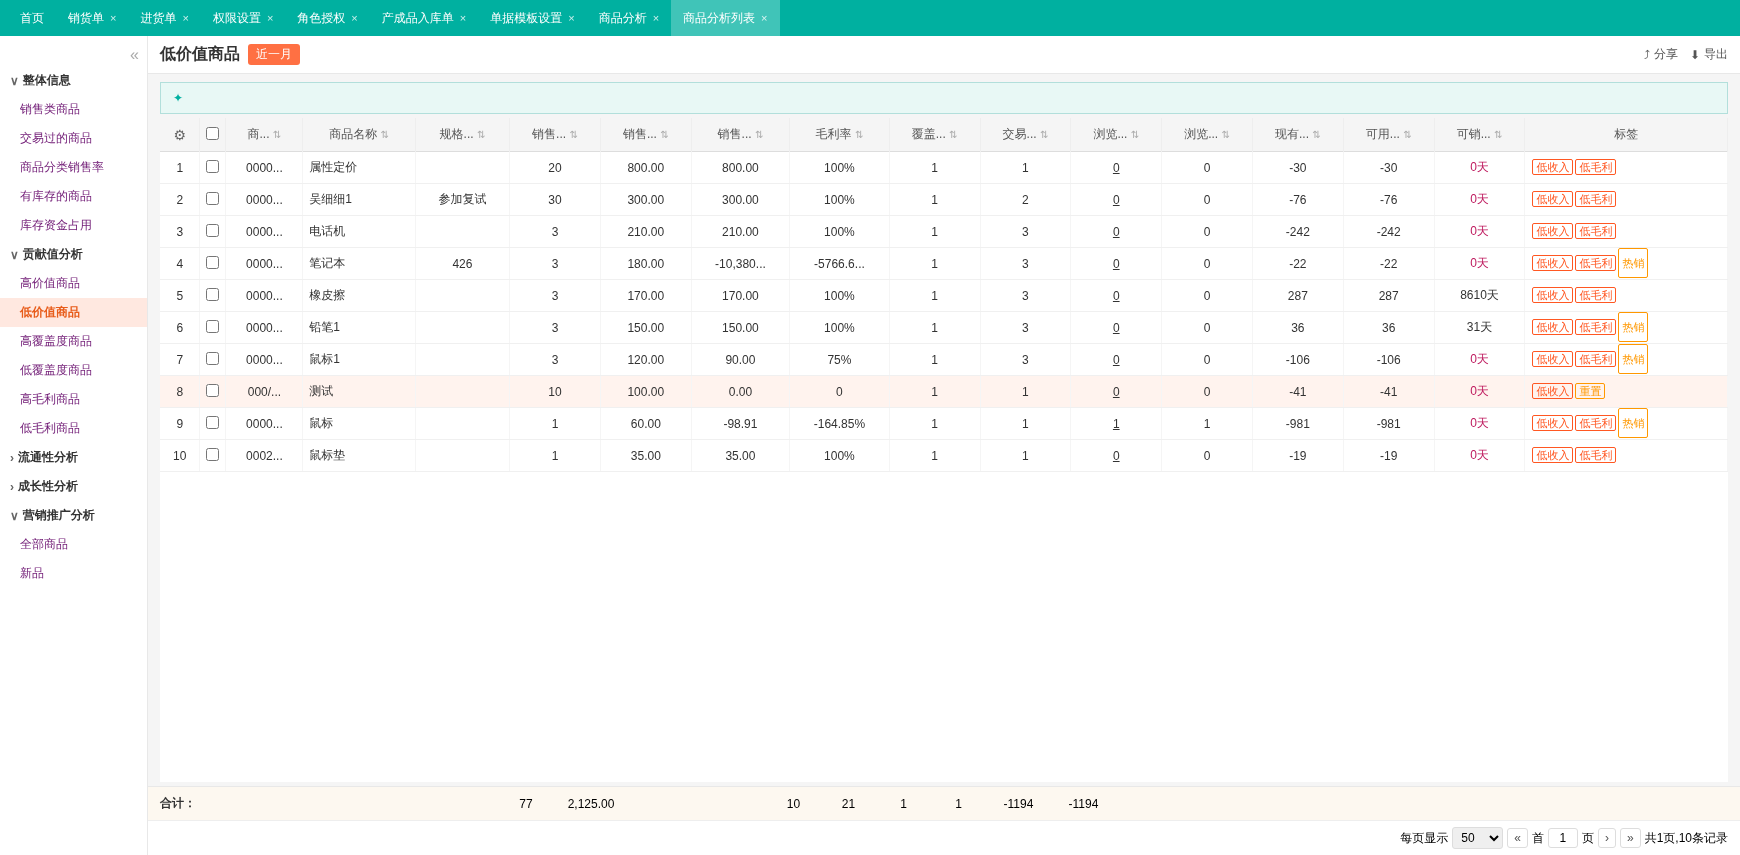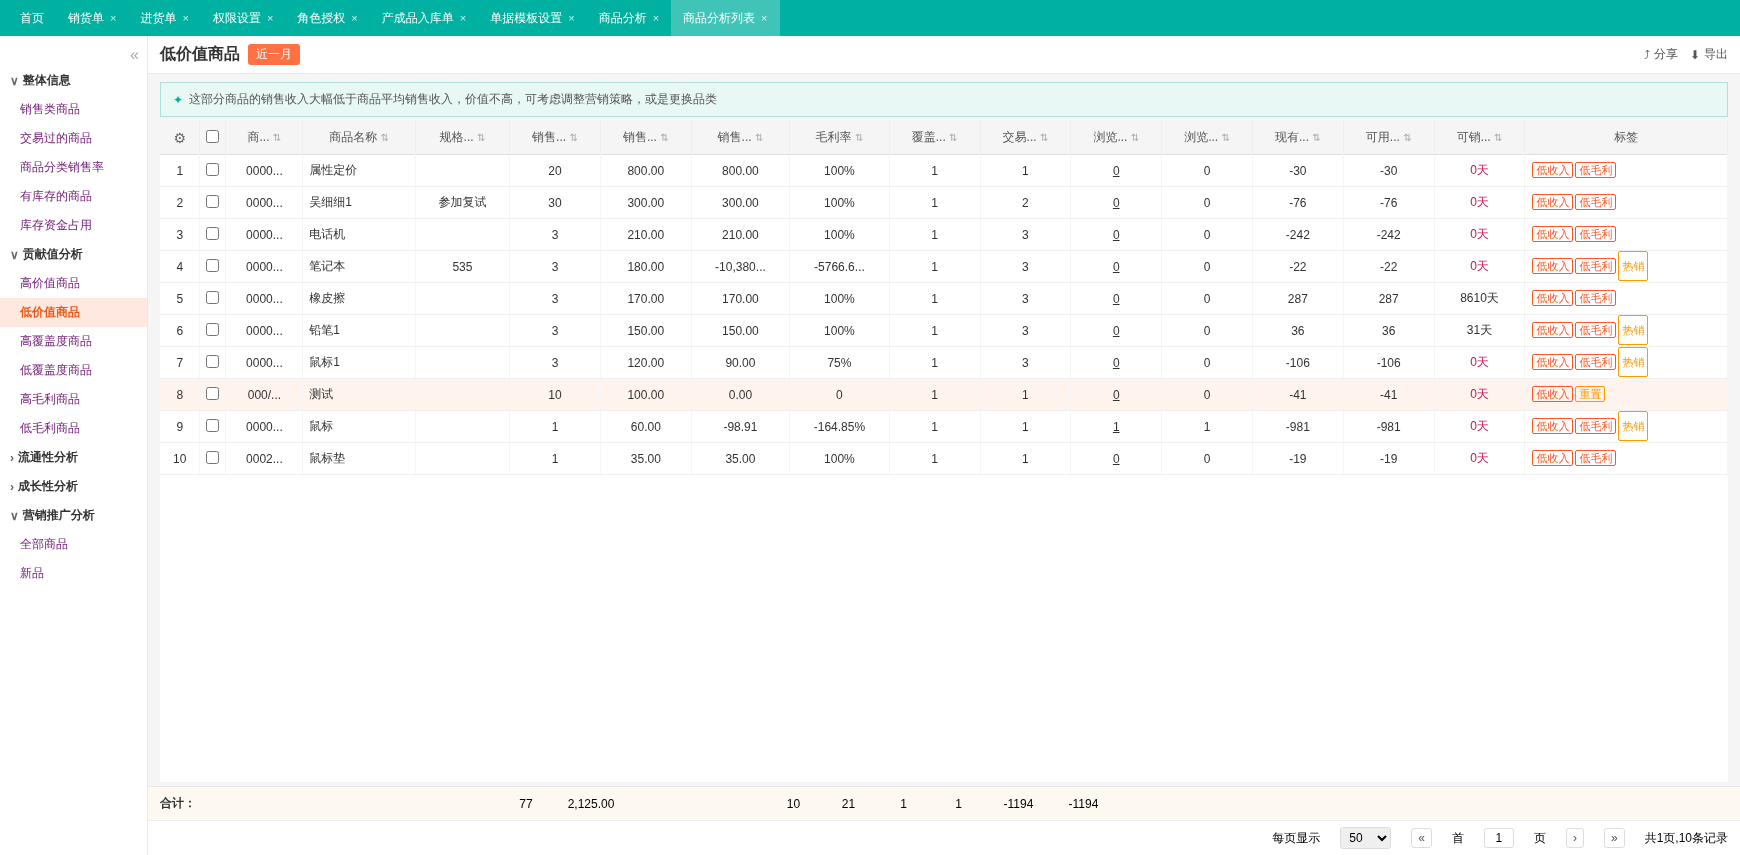--- a/index.html
+++ b/index.html
@@ -207,21 +207,21 @@
     .footer-label { font-weight: bold; color: #333; margin-right: 20px; }
 
     
     .pagination-bar {
       background: #fff;
       border-top: 1px solid #eee;
       padding: 6px 12px;
       display: flex;
       align-items: center;
       justify-content: flex-end;
-      gap: 20px;
+      gap: 4px;
       flex-shrink: 0;
     }
     .pagination-bar select {
       border: 1px solid #ddd;
       border-radius: 3px;
       padding: 2px 4px;
       font-size: 12px;
     }
     .page-nav-btn {
       background: none;
@@ -383,21 +383,20 @@
         </div>
         <div class="action-btn">
           <span>⬇</span>
           <span>导出</span>
         </div>
       </div>
     </div>
 
     <div class="info-banner">
       <span class="info-icon">✦</span>
-      <span>这部分商品的销售收入大幅低于商品平均销售收入，价值不高，可考虑调整营销策略，或是更换品类</span>
     </div>
 
     <div class="table-container">
       <table>
         <thead>
           <tr>
             <th><span class="gear-icon">⚙</span></th>
             <th class="checkbox-col"><input type="checkbox" style=""></th>
             <th>商... <span class="sort-icon">⇅</span></th>
             <th>商品名称 <span class="sort-icon">⇅</span></th>
@@ -472,21 +471,21 @@
       <td>-242</td>
       <td>-242</td>
       <td><span class="days-red">0天</span></td>
       <td style="text-align:left;"><span class="tag-low-income">低收入</span><span class="tag-low-income">低毛利</span></td>
     </tr>
             <tr>
       <td>4</td>
       <td><input type="checkbox" style=""></td>
       <td>0000...</td>
       <td style="text-align:left;">笔记本</td>
-      <td>535</td>
+      <td>426</td>
       <td>3</td>
       <td>180.00</td>
       <td>-10,380...</td>
       <td>-5766.6...</td>
       <td>1</td>
       <td>3</td>
       <td><span class="underline">0</span></td>
       <td>0</td>
       <td>-22</td>
       <td>-22</td>

